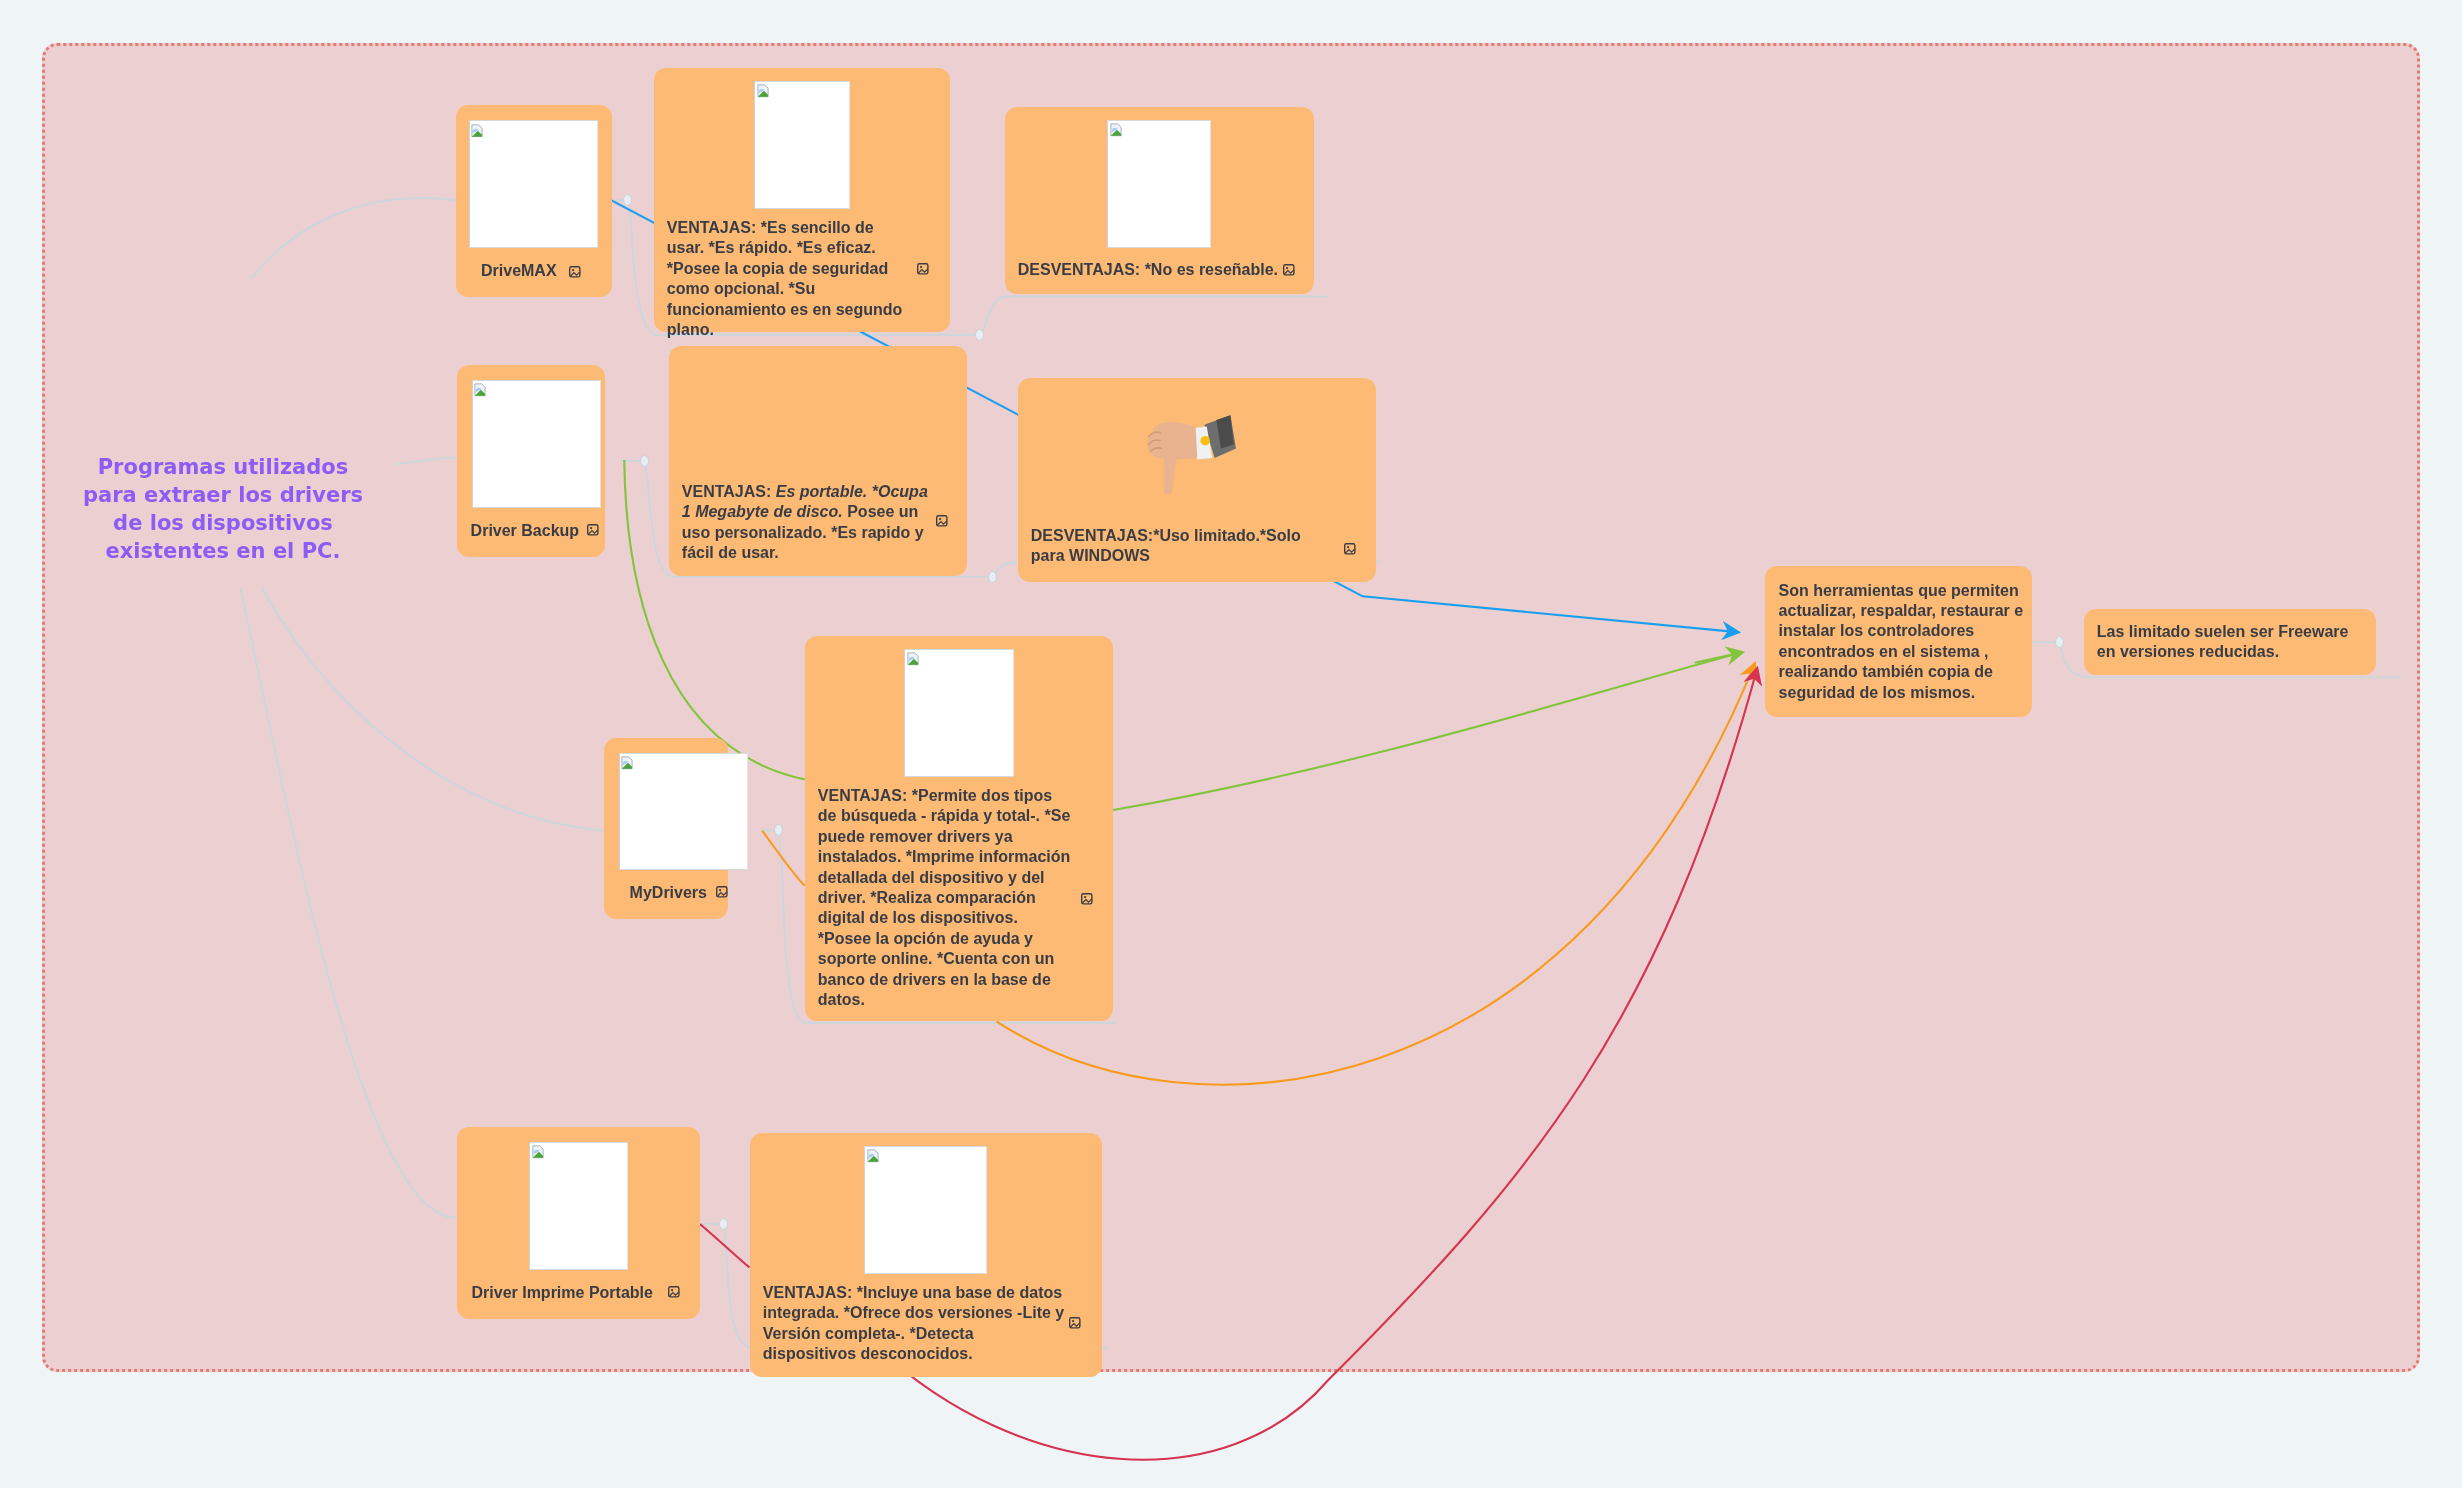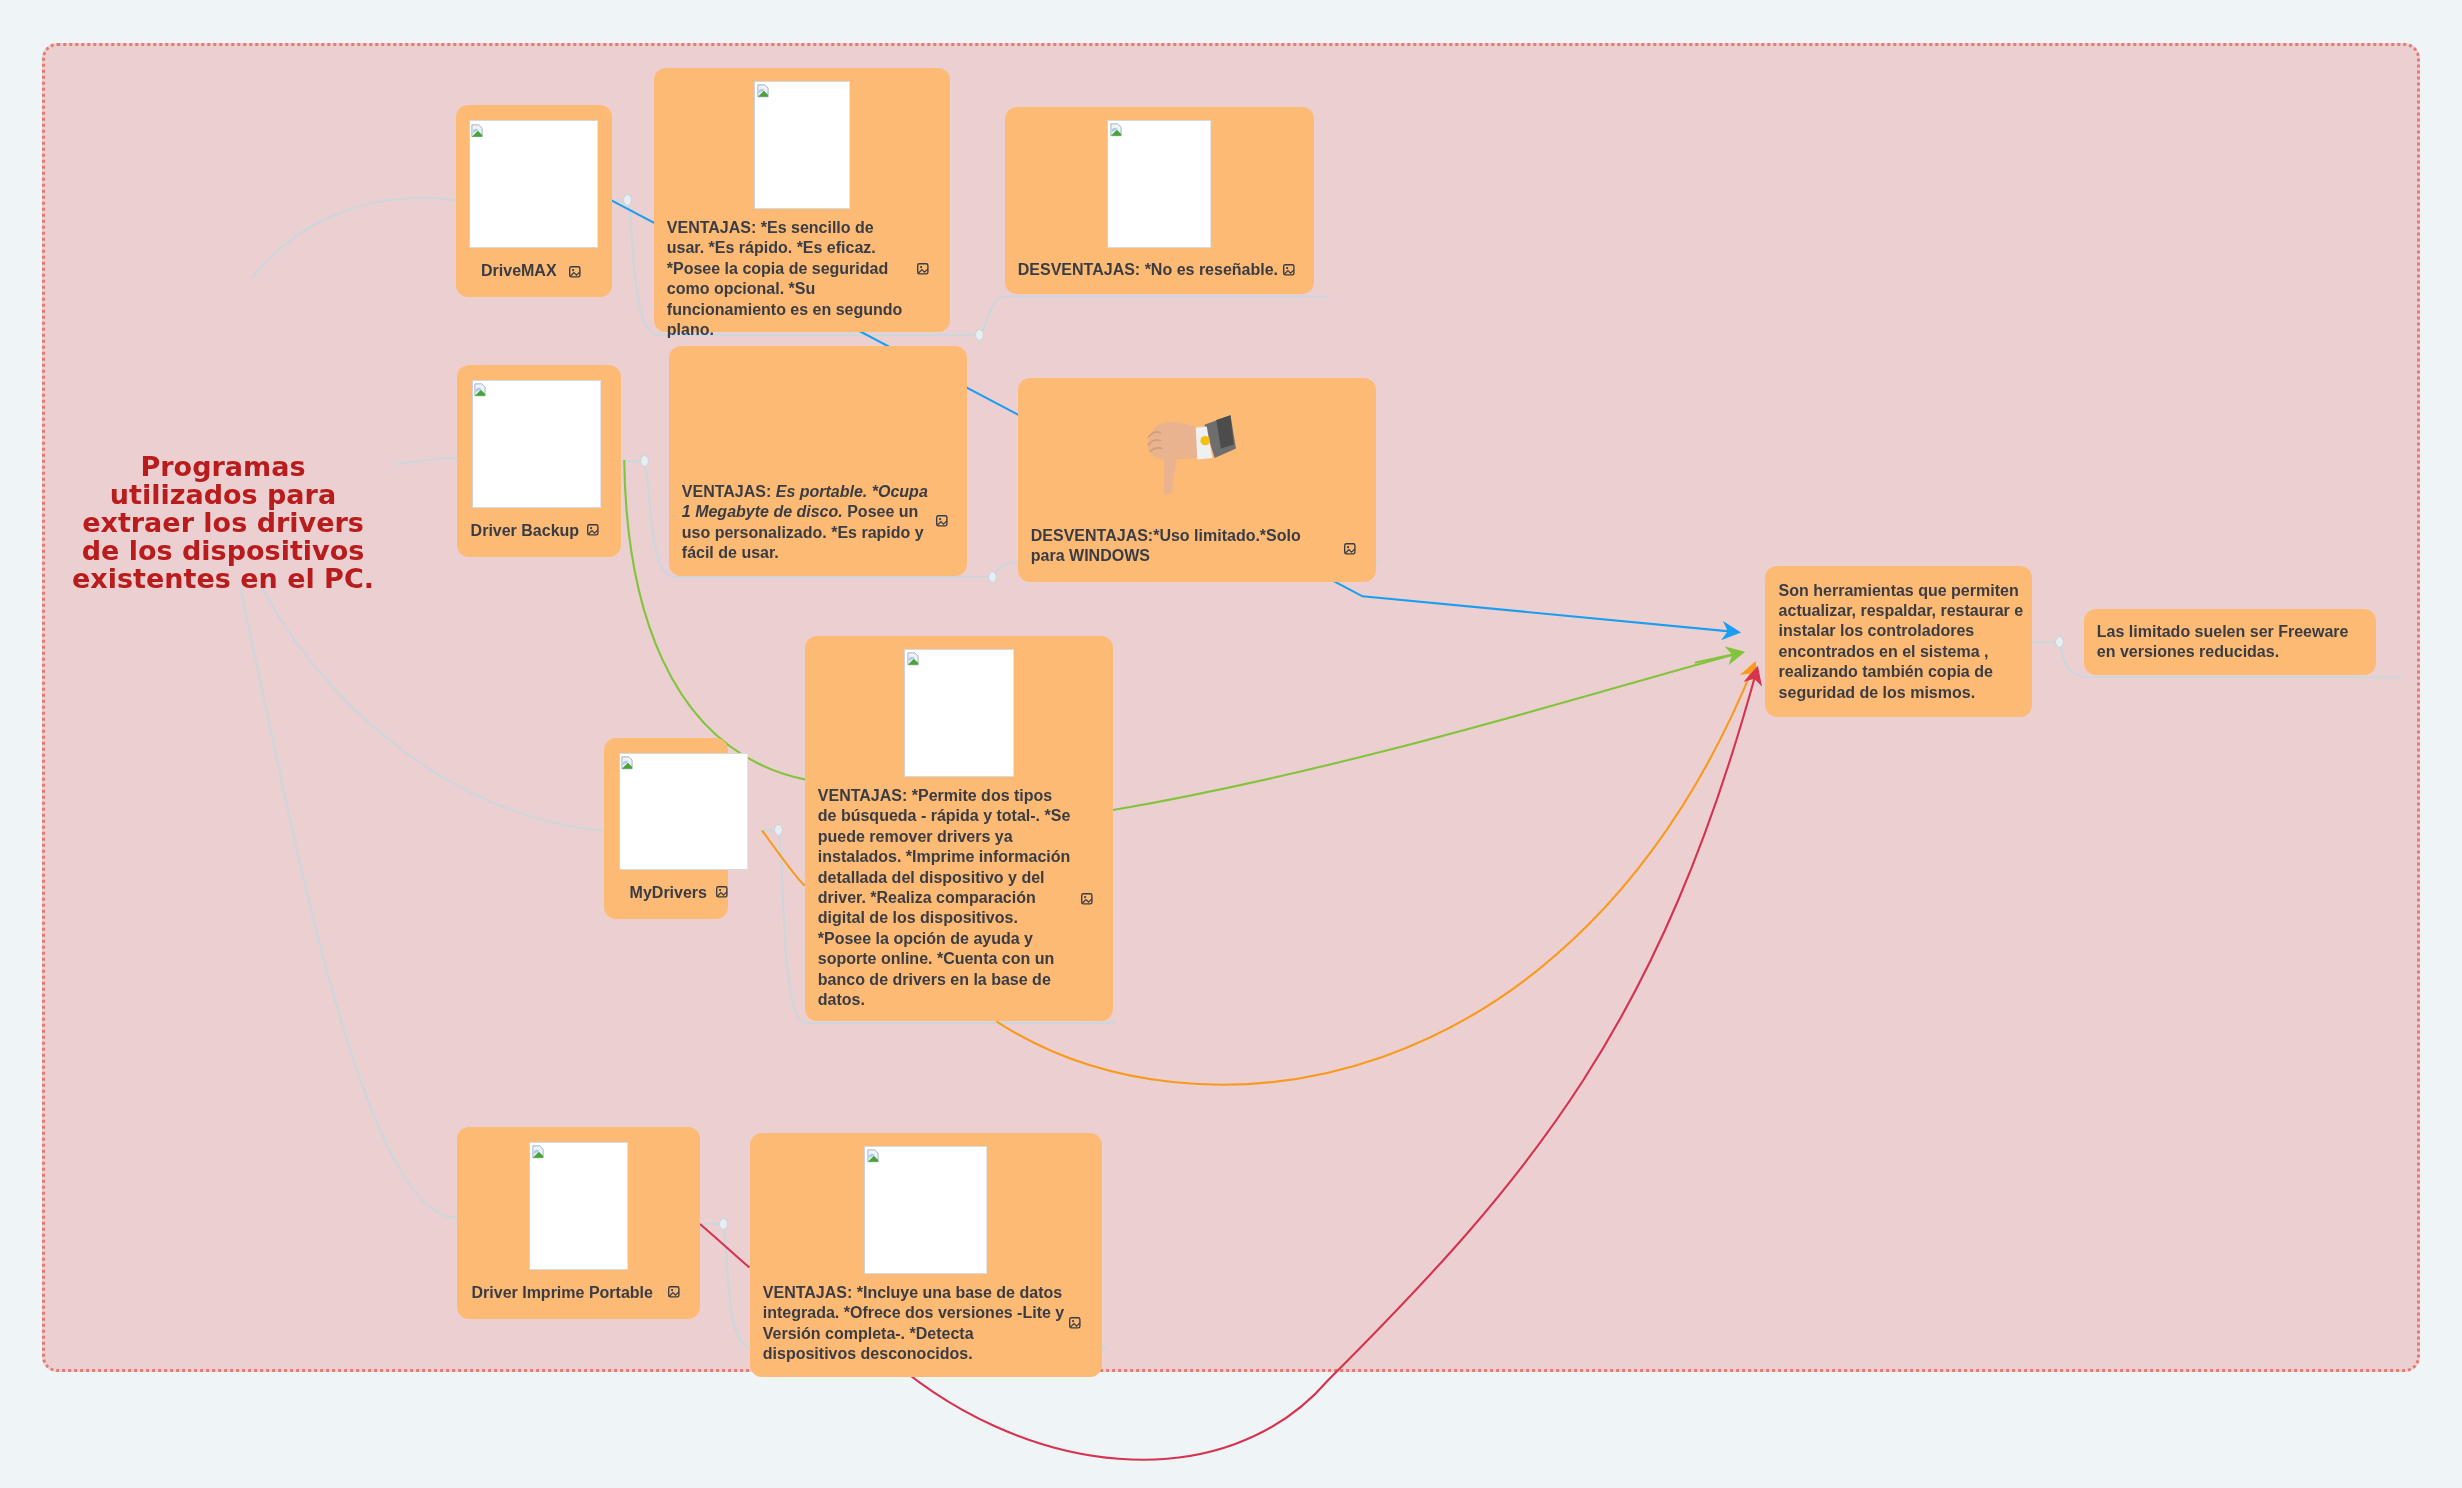--- a/index.html
+++ b/index.html
@@ -24,21 +24,21 @@
   }
   .broken-img {
     position:absolute; left:1.7px; top:2.6px; width:12px; height:13.6px;
   }
   .node .label { position:absolute; }
   .pic-icon {
     position:absolute; width:13.6px; height:13.6px;
   }
   .center-title {
     position:absolute; left:72px; top:453px; width:302px; text-align:center;
-    color:#b91c1c; font-weight:bold; font-size:27px; line-height:28px;
+    color:#8b5cf6; font-weight:bold; font-size:21px; line-height:28px;
     font-family:"DejaVu Sans", sans-serif;
   }
   .dot {
     position:absolute; width:9.4px; height:12px; border-radius:50%;
     background:#e7edf1; border:1.7px solid #c9d3d9; box-sizing:border-box;
   }
   i.it { font-style:italic; }
 </style>
 </head>
 <body>
@@ -135,21 +135,21 @@
       </svg>
   </div>
   <span class="label" style="left:12.8px;top:153px;">DESVENTAJAS: *No es reseñable.</span>
   <svg class="pic-icon" viewBox="0 0 16 16" style="left:277px;top:156px;">
       <rect x="2" y="2" width="12" height="12" rx="2" fill="none" stroke="#393c44" stroke-width="1.6"></rect>
       <circle cx="6" cy="6" r="1.3" fill="#393c44"></circle>
       <path d="M3,13 L7,9 L10,12 L14,8" fill="none" stroke="#393c44" stroke-width="1.4"></path>
     </svg>
 </div>
 
-<div class="node" style="left:457px;top:365px;width:164px;height:192px;padding-left:28px;">
+<div class="node" style="left:457px;top:365px;width:148px;height:192px;padding-left:28px;">
   <div class="img-slot" style="left:14.5px;top:14.5px;width:129px;height:128px;">
     <svg class="broken-img" viewBox="0 0 14 16">
         <path d="M1,1 H9 L13,5 V15 H1 Z" fill="#eef3fa" stroke="#9aa4b0"></path>
         <path d="M1,15 L8,8 L13,13 V15 Z" fill="#4aa33a"></path>
         <path d="M2,8 C4,5 7,5 9,7 L2,11Z" fill="#a9cdf0"></path>
       </svg>
   </div>
   <span class="label" style="left:13.6px;top:156px;">Driver Backup</span>
   <svg class="pic-icon" viewBox="0 0 16 16" style="left:129px;top:158px;">
       <rect x="2" y="2" width="12" height="12" rx="2" fill="none" stroke="#393c44" stroke-width="1.6"></rect>

